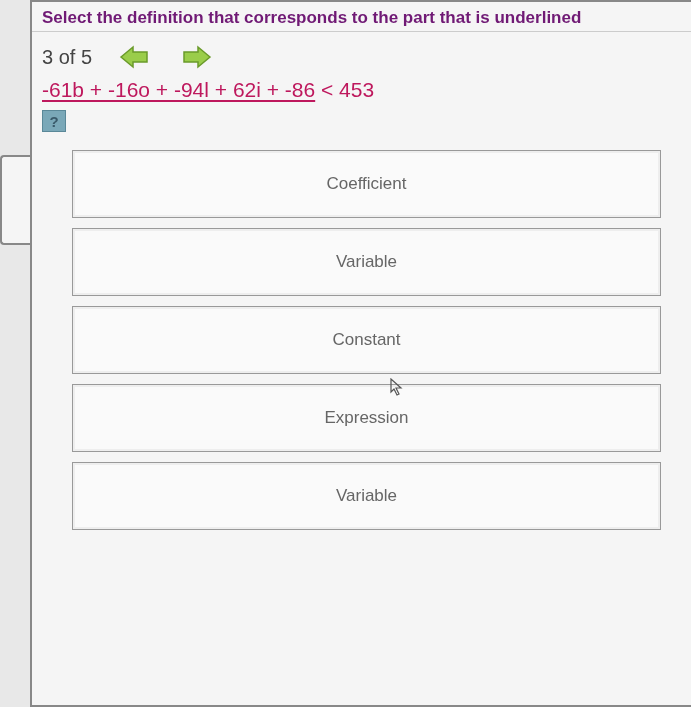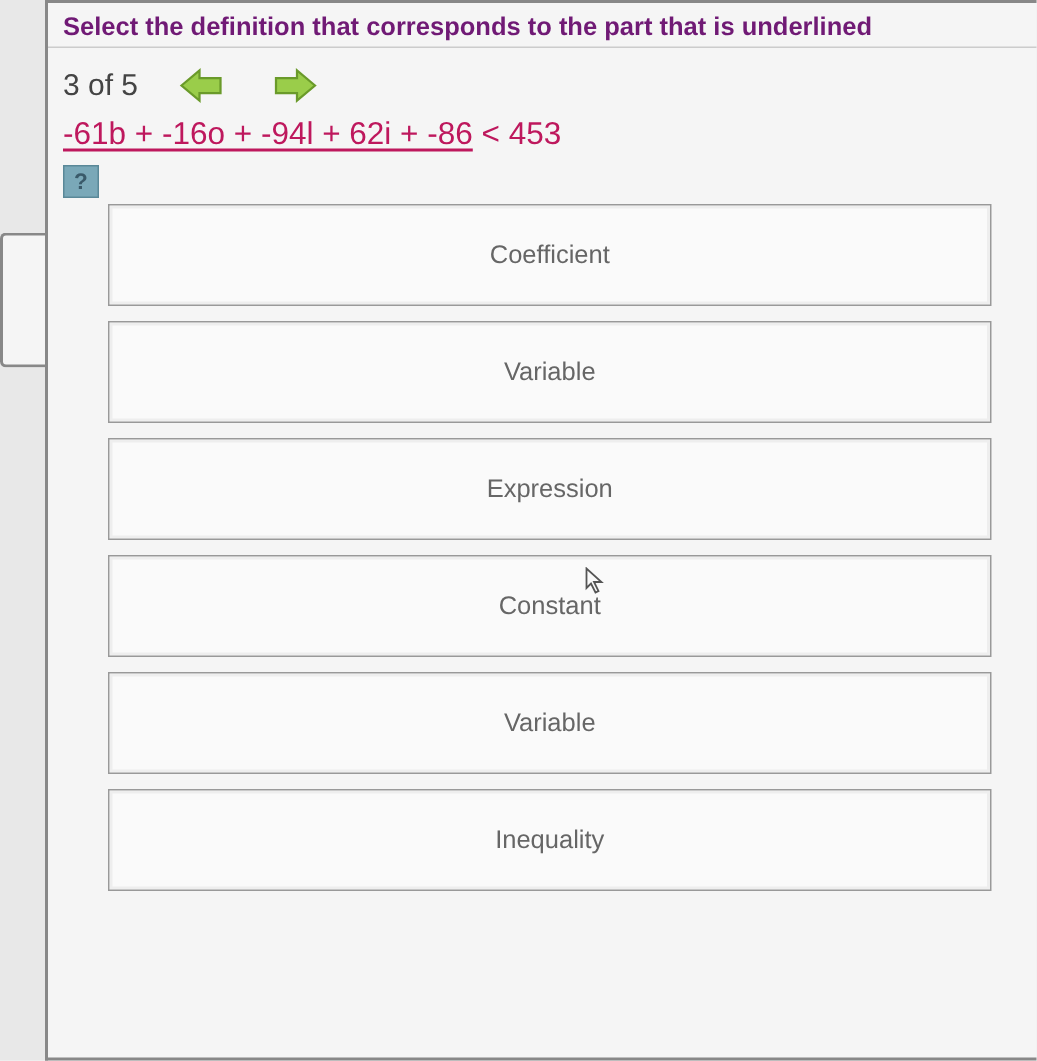--- a/index.html
+++ b/index.html
@@ -85,21 +85,21 @@
       color: #3a5a6a;
       font-size: 15px;
       font-weight: bold;
       display: flex;
       align-items: center;
       justify-content: center;
       border: 1px solid #5a8898;
       cursor: pointer;
     }
     .options-container {
-      margin-top: 4px;
+      margin-top: 18px;
       padding: 0 30px 0 40px;
     }
     .option-btn {
       width: 100%;
       height: 68px;
       margin-bottom: 10px;
       background: #fafafa;
       border: 1px solid #999;
       display: flex;
       align-items: center;
@@ -143,24 +143,23 @@
 
   <div class="expression-row">
     <span class="underlined">-61b + -16o + -94l + 62i + -86</span><span> &lt; 453</span>
   </div>
 
   <div class="help-box">?</div>
 
   <div class="options-container">
     <div class="option-btn">Coefficient</div>
     <div class="option-btn">Variable</div>
+    <div class="option-btn">Constant</div>
     <div class="option-btn">Expression</div>
-    <div class="option-btn">Constant</div>
     <div class="option-btn">Variable</div>
-    <div class="option-btn">Inequality</div>
   </div>
 
 </div>
 
 <div class="cursor-icon">
   <svg width="14" height="18" viewBox="0 0 14 18">
     <path d="M 1 1 L 1 14 L 4 11 L 7 17 L 9 16 L 6 10 L 11 10 Z" fill="none" stroke="#555" stroke-width="1.2"></path>
   </svg>
 </div>
 

